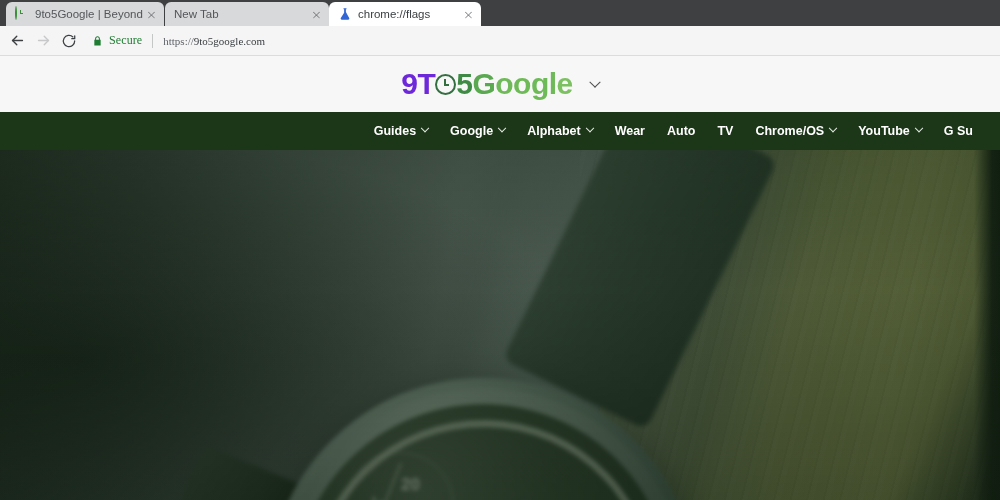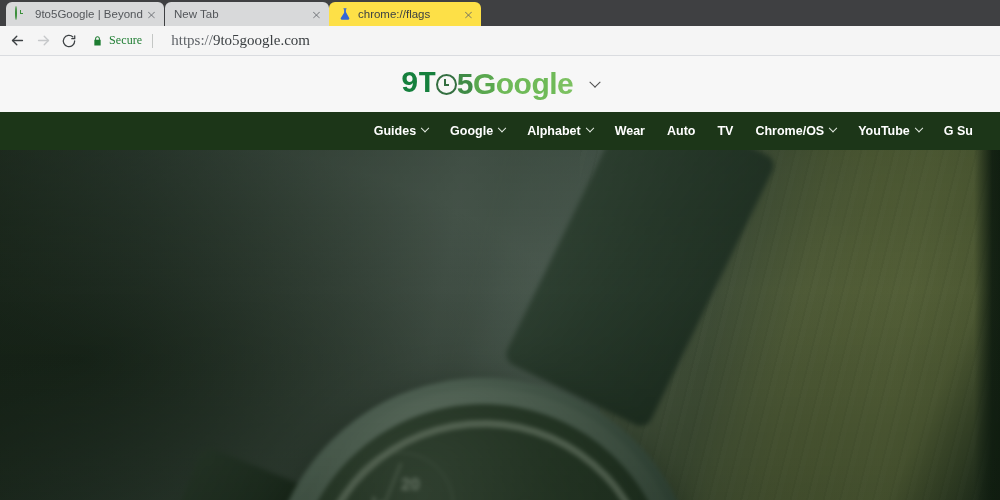--- a/index.html
+++ b/index.html
@@ -27,21 +27,21 @@
     padding: 0 6px 0 9px;
     position: relative;
     border-radius: 6px 6px 0 0;
     font-size: 11.5px;
     color: #5f6368;
     gap: 6px;
     flex: 0 0 auto;
   }
   .tab.inactive { background: #d8d9da; color: #53565a; }
   .tab.inactive + .tab.inactive { margin-left: 1px; }
-  .tab.active { background: #fde047; color: #3c4043; }
+  .tab.active { background: #ffffff; color: #3c4043; }
   .tab-title {
     white-space: nowrap; overflow: hidden;
     text-overflow: clip;
     display: block;
   }
   .tab1 { width: 158px; }
   .tab1 .tab-title { width: 108px; }
   .tab2 { width: 164px; }
   .tab2 .tab-title { width: 118px; }
   .tab3 { width: 152px; }
@@ -87,38 +87,38 @@
   }
   .omnibox {
     flex: 1 1 auto; height: 22px;
     display: flex; align-items: center;
     padding-left: 10px; gap: 6px;
     font-size: 12px;
   }
   .lock-icon { width: 11px; height: 12px; position: relative; flex: 0 0 11px; }
   .secure-label { color: #1e7d32; font-size: 12px; letter-spacing: .1px; }
   .omni-divider { width: 1px; height: 14px; background: #c4c7c5; margin: 0 4px; }
-  .omni-url { color: #3c4043; font-size: 15px; margin-left: 8px; }
+  .omni-url { color: #3c4043; font-size: 11px; }
   .omni-url .scheme { color: #5f6368; }
 
   
   .page { position: absolute; top: 56px; left: 0; right: 0; bottom: 0; overflow: hidden; }
 
   .site-header {
     height: 56px; background: #f7f7f7;
     display: flex; align-items: center; justify-content: center;
     gap: 14px;
   }
   .logo {
     font-size: 30px; font-weight: 700;
     letter-spacing: -0.5px;
     display: flex; align-items: center;
     font-family: "Liberation Sans", sans-serif;
   }
-  .logo .p1 { color: #15803d; font-family: Liberation Mono, monospace; }
+  .logo .p1 { color: #6d28d9; }
   .logo .p2 { color: #3f8b46; }
   .logo .p3 { color: #5aa84f; }
   .logo .p4 { color: #6fba58; }
   .logo .p5 { color: #7cc161; }
   .logo-clock {
     width: 21px; height: 21px;
     border: 2.6px solid #346f41;
     border-radius: 50%;
     position: relative;
     margin: 0 0px;

